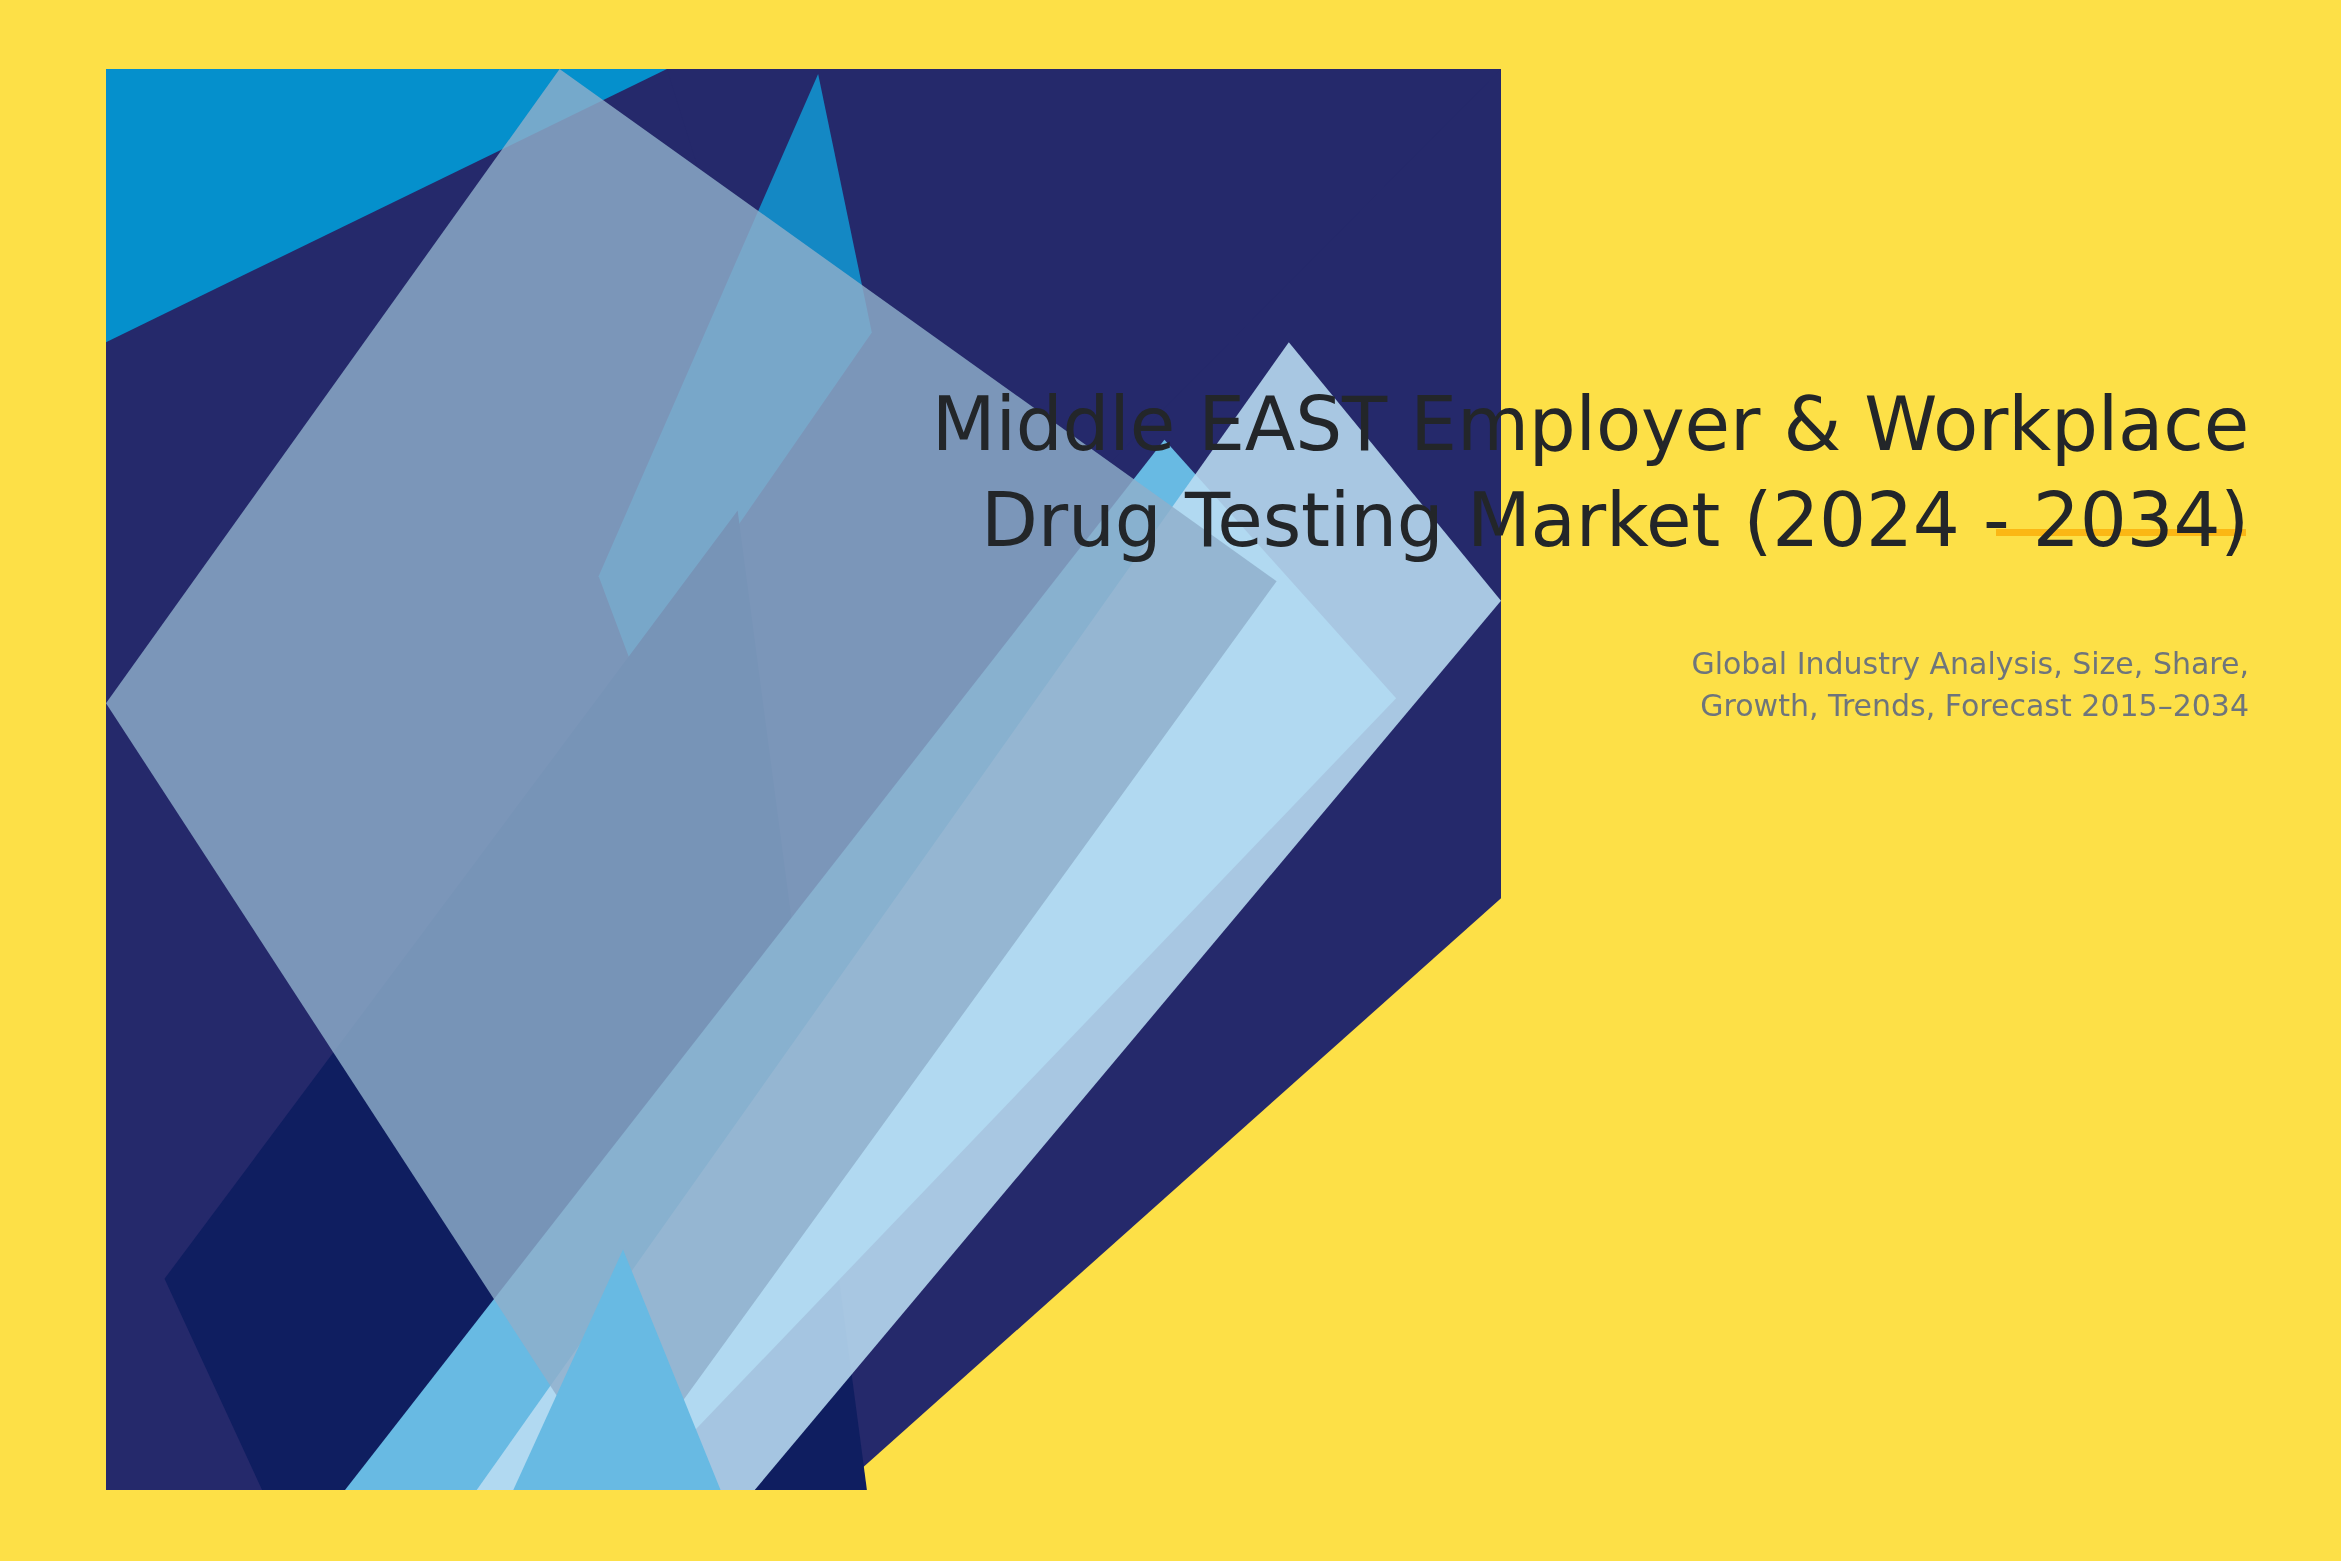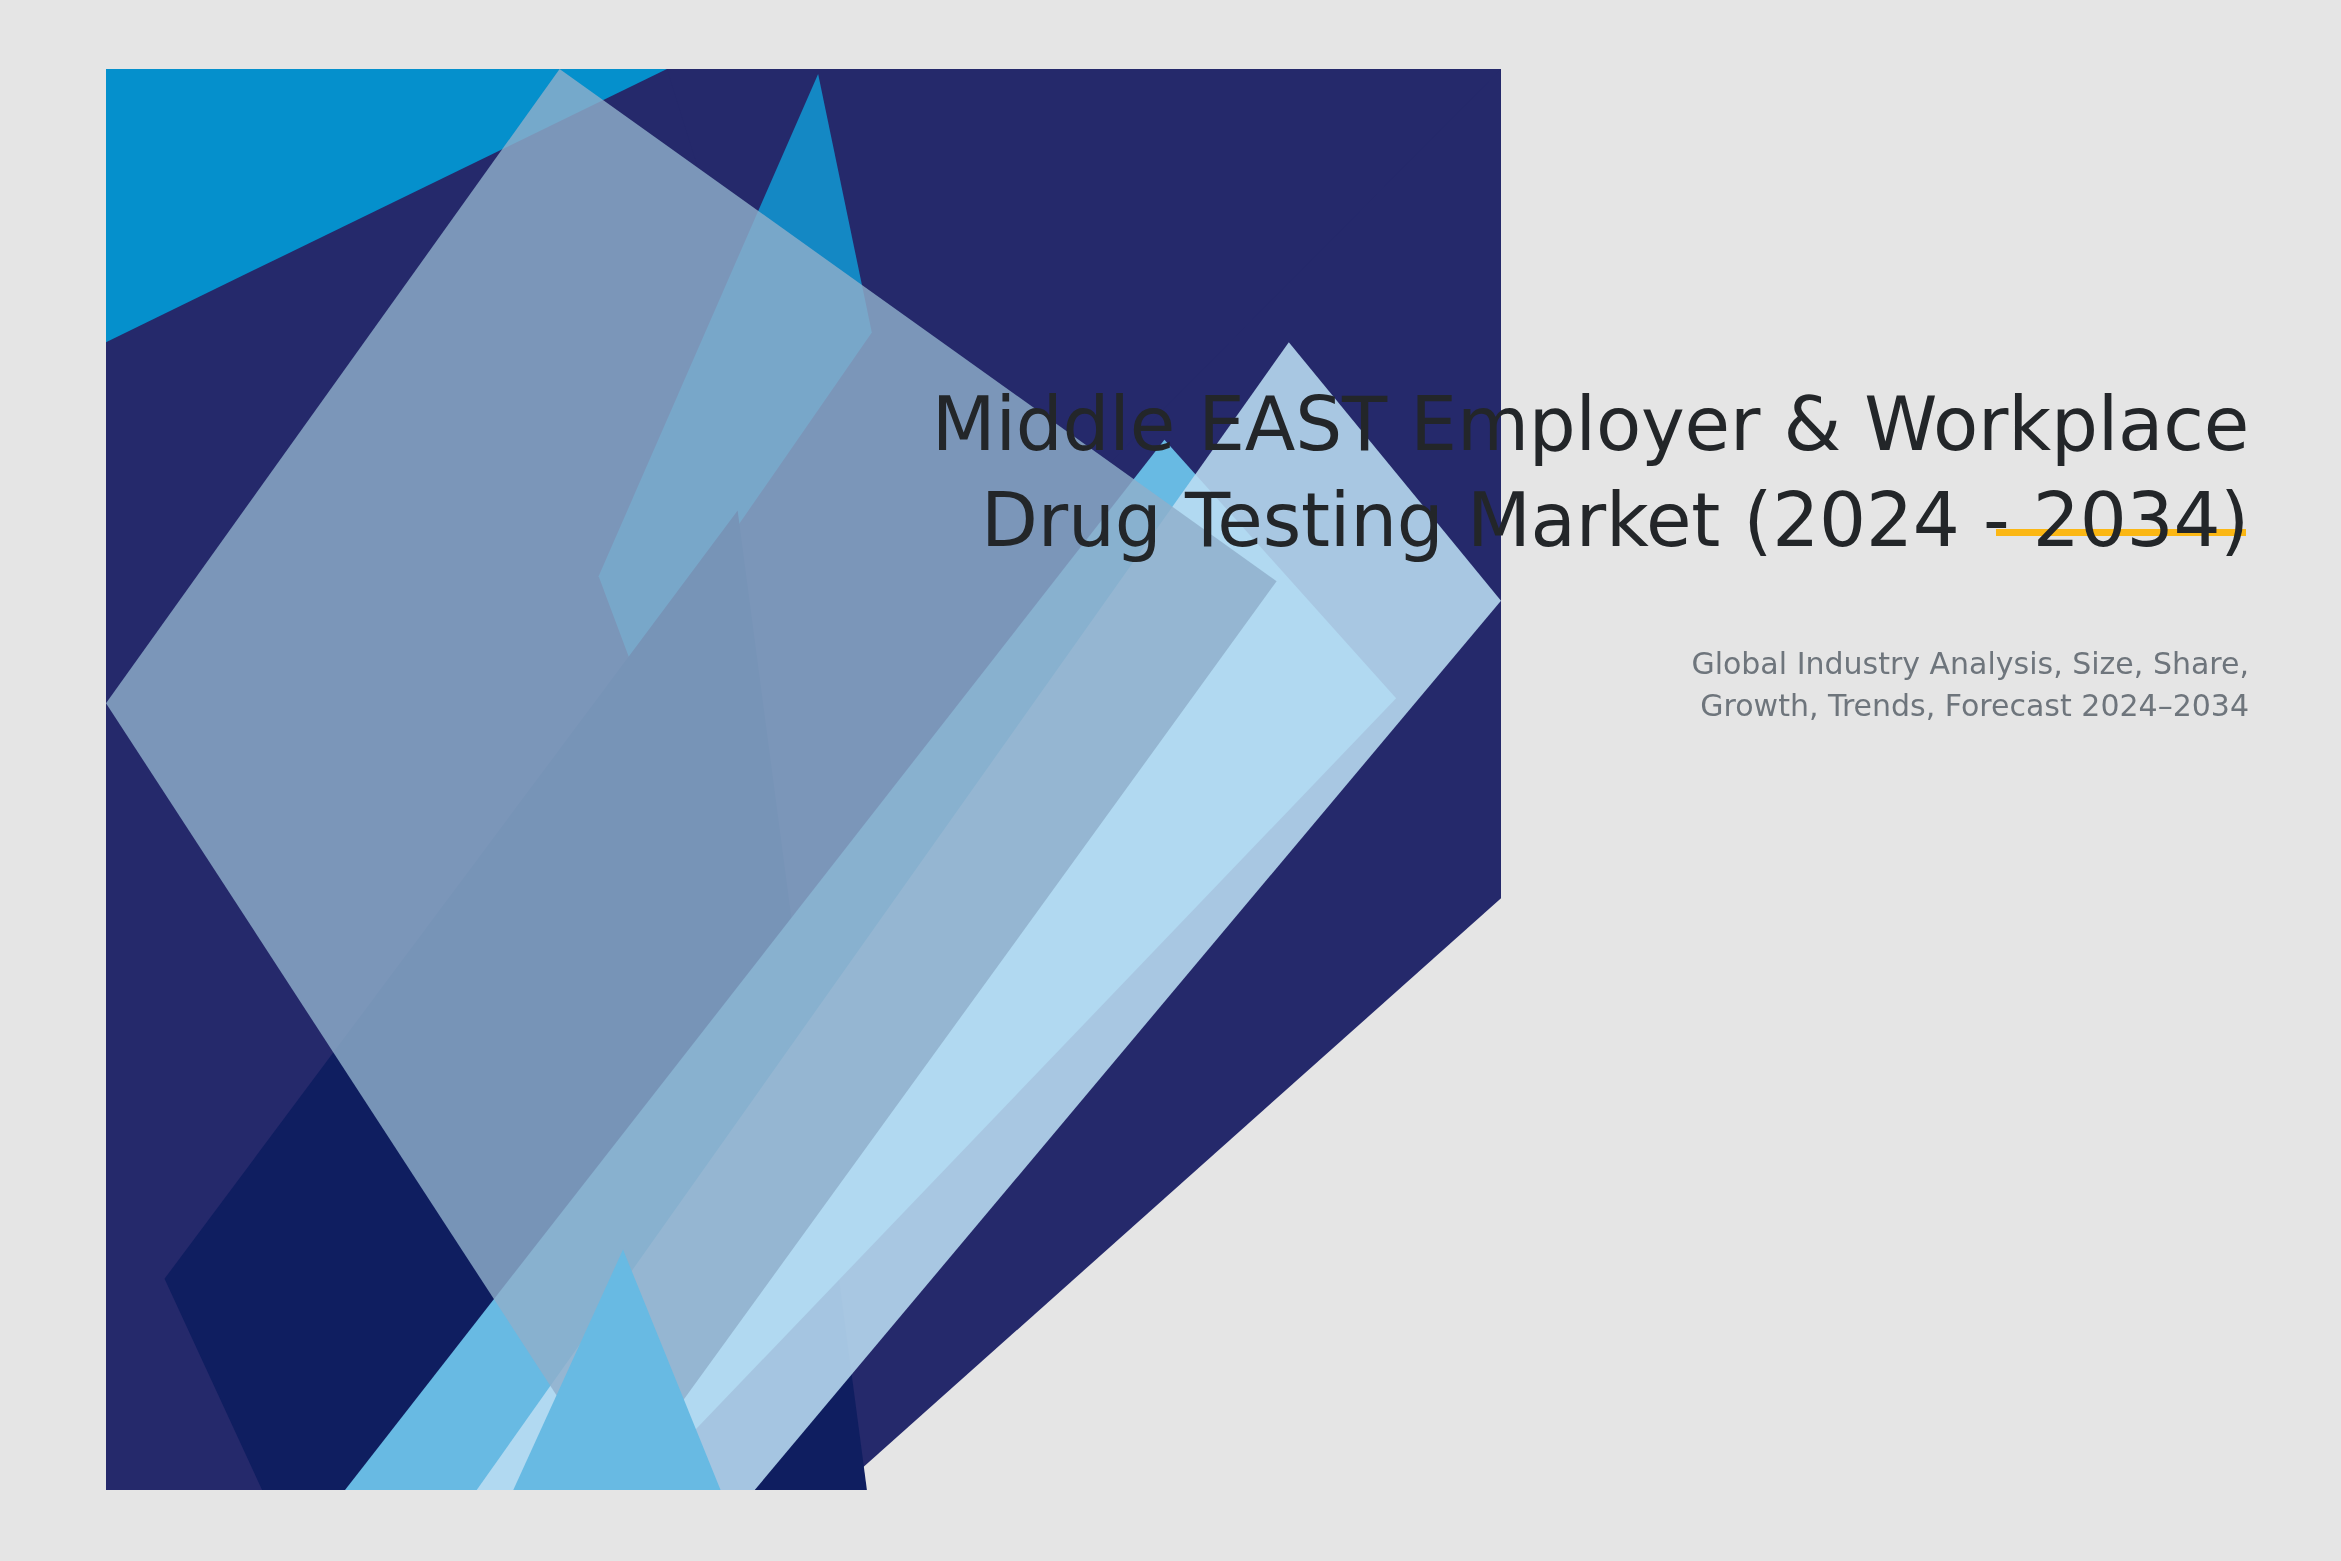--- a/index.html
+++ b/index.html
@@ -80,21 +80,21 @@
     font-weight: 400;
     font-size: 30px;
     line-height: 1.40;
     color: #6E757C;
     white-space: pre-line;
   }
 </style>
 </head>
 <body style="background: rgb(247, 249, 251);">
 
-<div id="cover" style="background: #e5e5e5;">
+<div id="cover" style="background: #fde047;">
 
   <div id="artwork">
     <svg viewBox="0 0 2860 2913" preserveAspectRatio="none">
 
       <defs>
         <clipPath id="panelClip">
           <rect x="0" y="0" width="2860" height="2913"></rect>
         </clipPath>
       </defs>
 
@@ -124,17 +124,17 @@
 
   <div id="title-accent" style="background: rgb(251, 183, 20);"></div>
 
   <div id="title-block">
     <h1 id="report-title" style="color: rgb(35, 38, 41);">Middle EAST Employer &amp; Workplace
 Drug Testing Market (2024 - 2034)</h1>
   </div>
 
   <div id="subtitle-block">
     <p id="report-subtitle" style="color: rgb(110, 117, 124);">Global Industry Analysis, Size, Share,
-Growth, Trends, Forecast 2024–2034</p>
+Growth, Trends, Forecast 2015–2034</p>
   </div>
 
 </div>
 
 
 </body></html>

